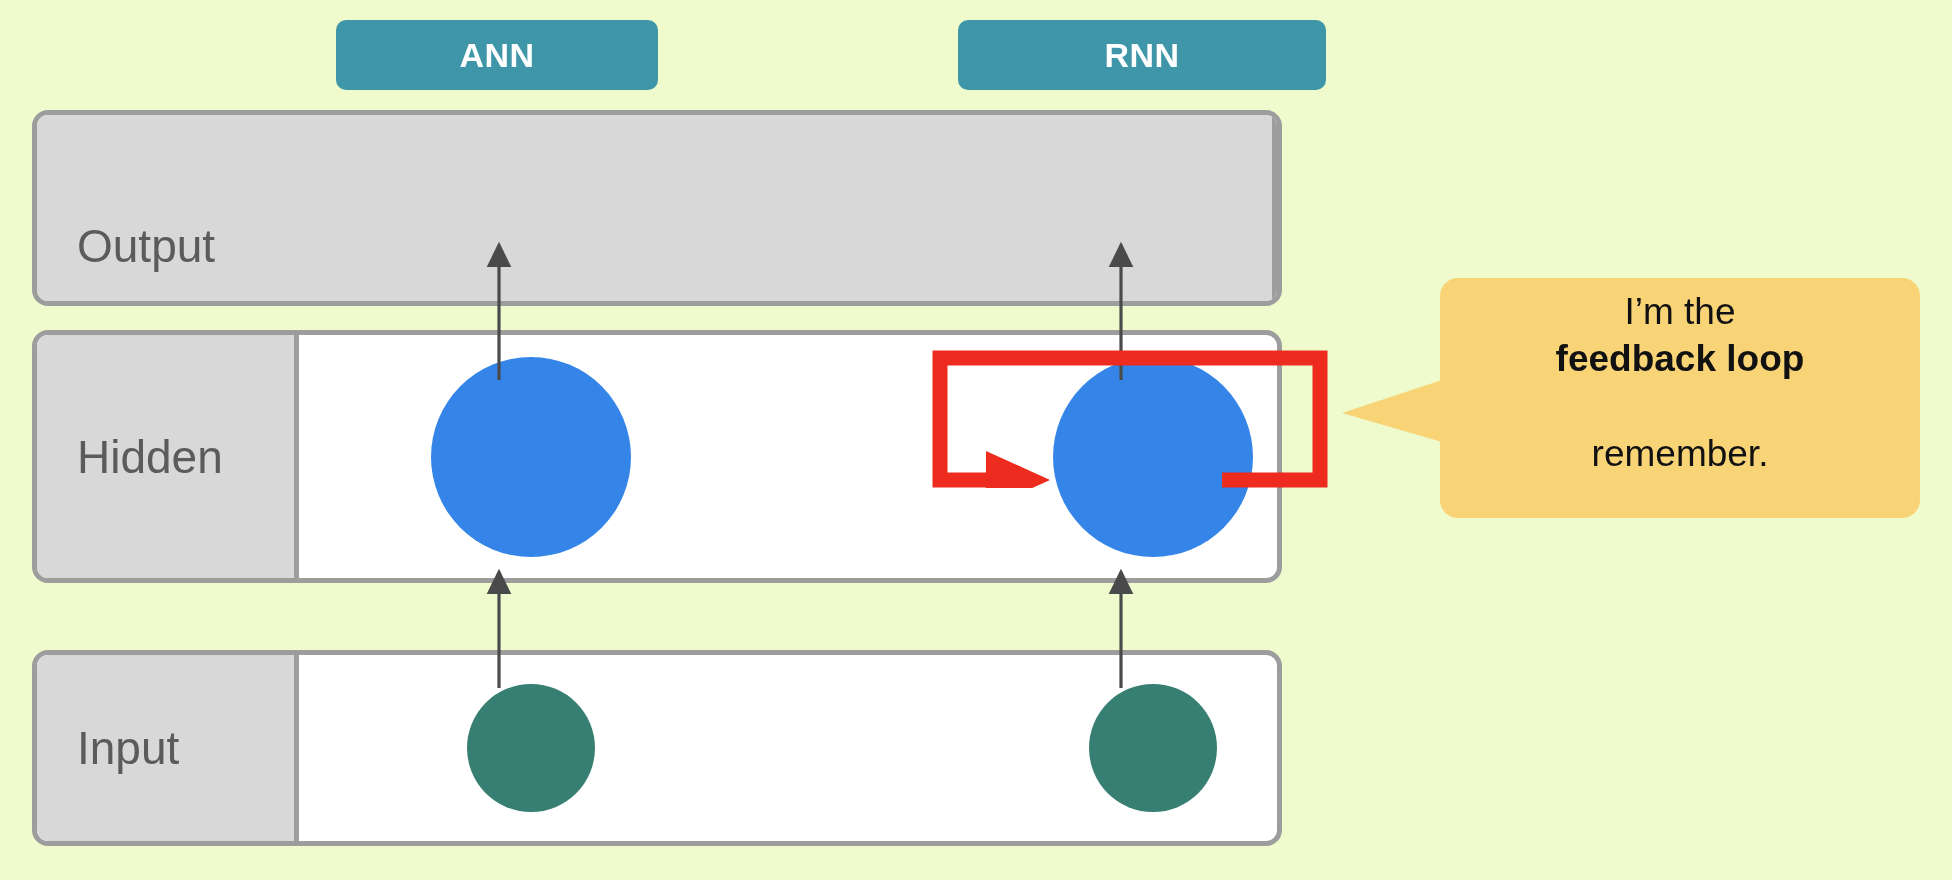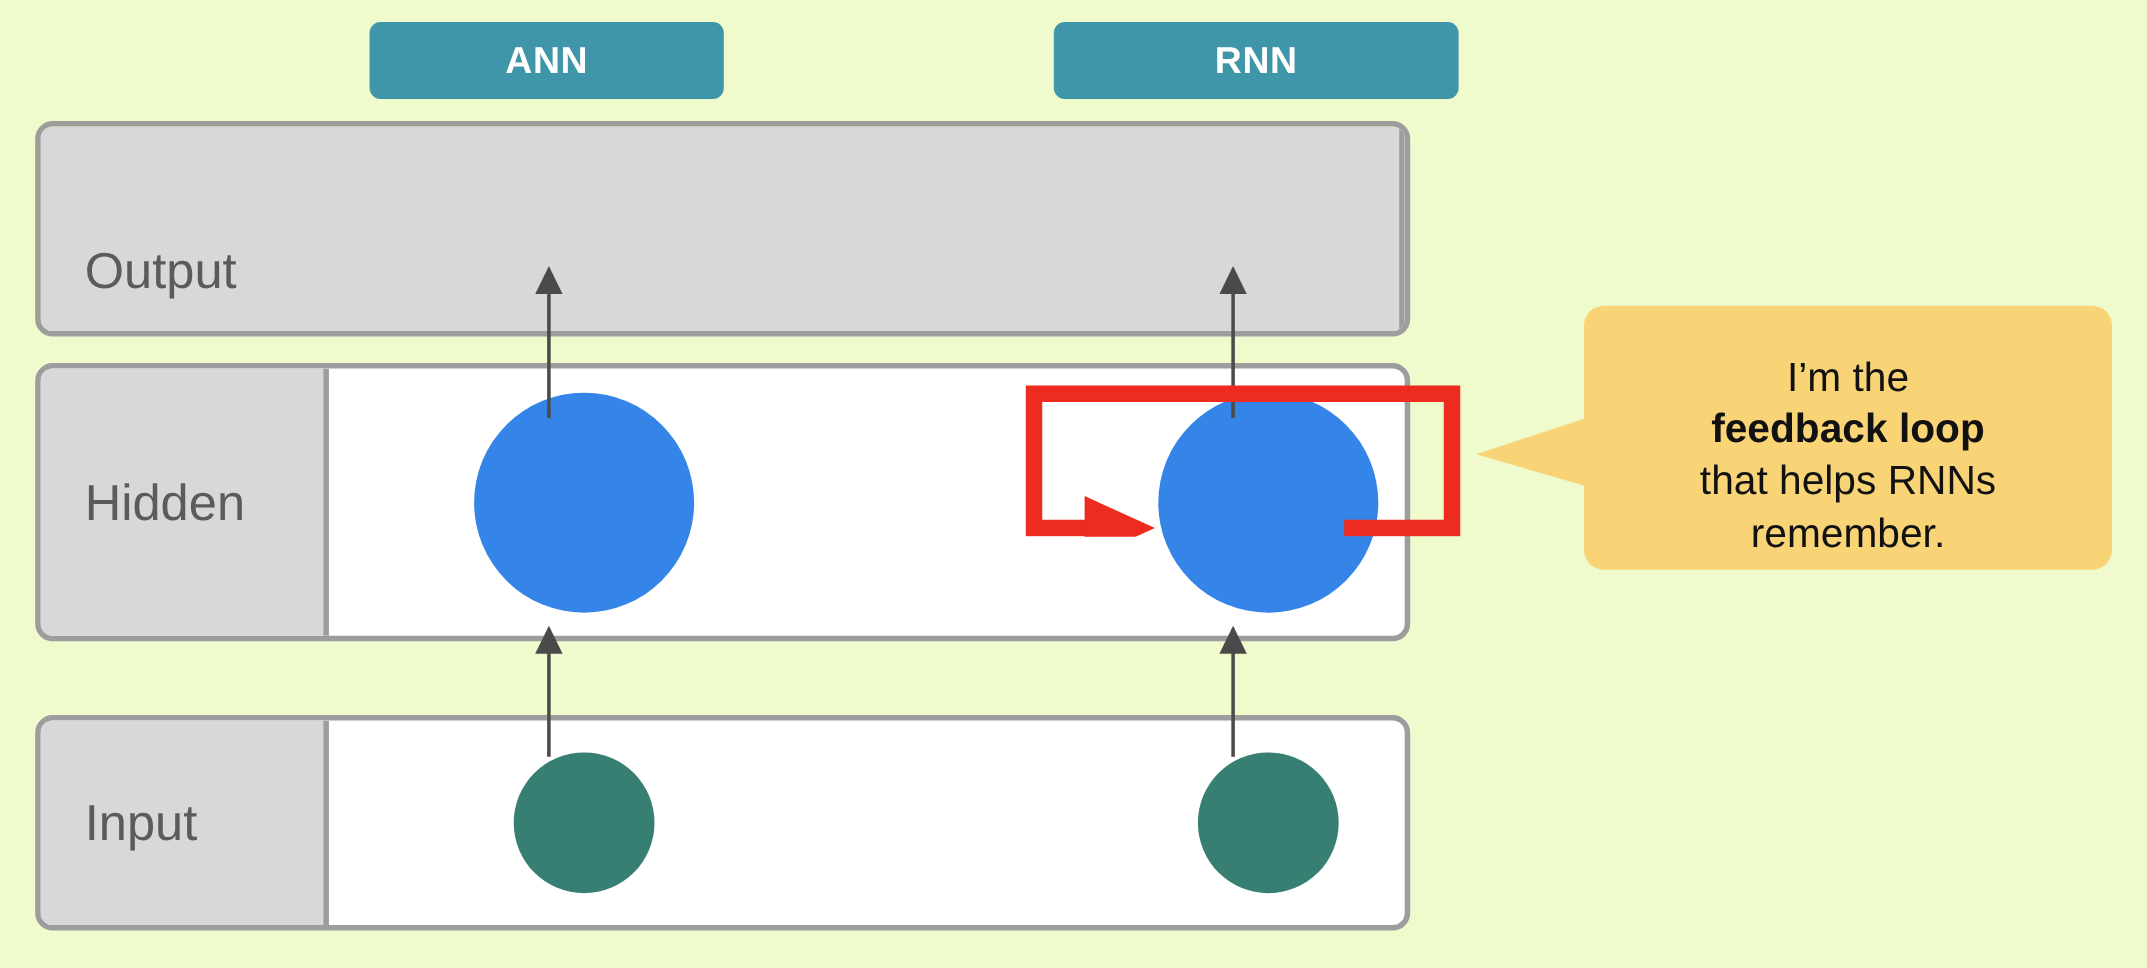--- a/index.html
+++ b/index.html
@@ -113,21 +113,21 @@
   
   .callout {
     position: absolute;
     left: 1440px;
     top: 278px;
     width: 480px;
     height: 240px;
     background: #F8D477;
     border-radius: 18px;
     display: flex;
-    align-items: flex-end;
+    align-items: flex-start;
     justify-content: center;
     box-sizing: border-box;
     padding: 10px 28px;
   }
   .callout-text {
     text-align: center;
     color: #111111;
     font-size: 37px;
     line-height: 1.28;
   }
@@ -205,18 +205,18 @@
   </svg>
 
   <svg class="callout-tail" viewBox="0 0 100 62" preserveAspectRatio="none">
     <polygon points="0,33 100,0 100,62" fill="#F8D477"></polygon>
   </svg>
 
   <div class="callout">
     <div class="callout-text">
       <span>I’m the</span><br>
       <span class="strong">feedback loop</span><br>
-      <span>that helps RNNs</span><br>
+      <br>
       <span>remember.</span>
     </div>
   </div>
 
 </div>
 
 </body></html>

